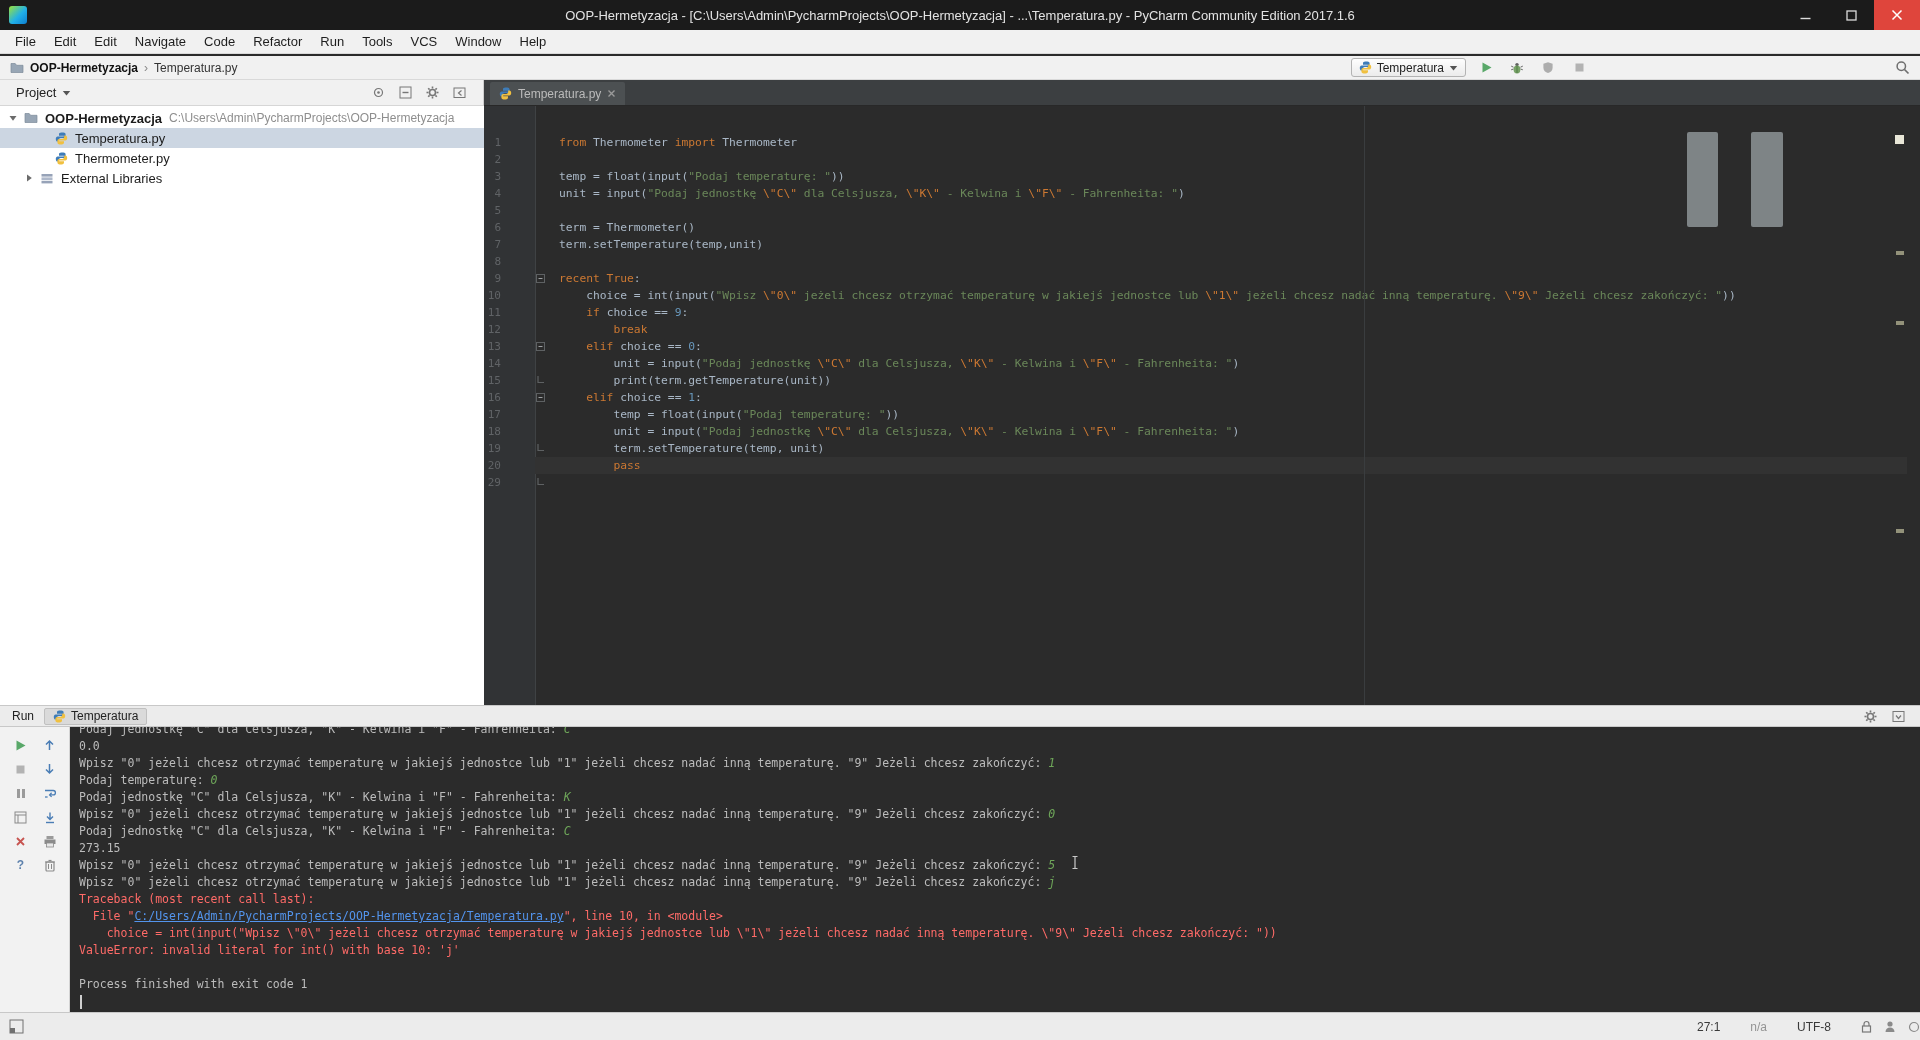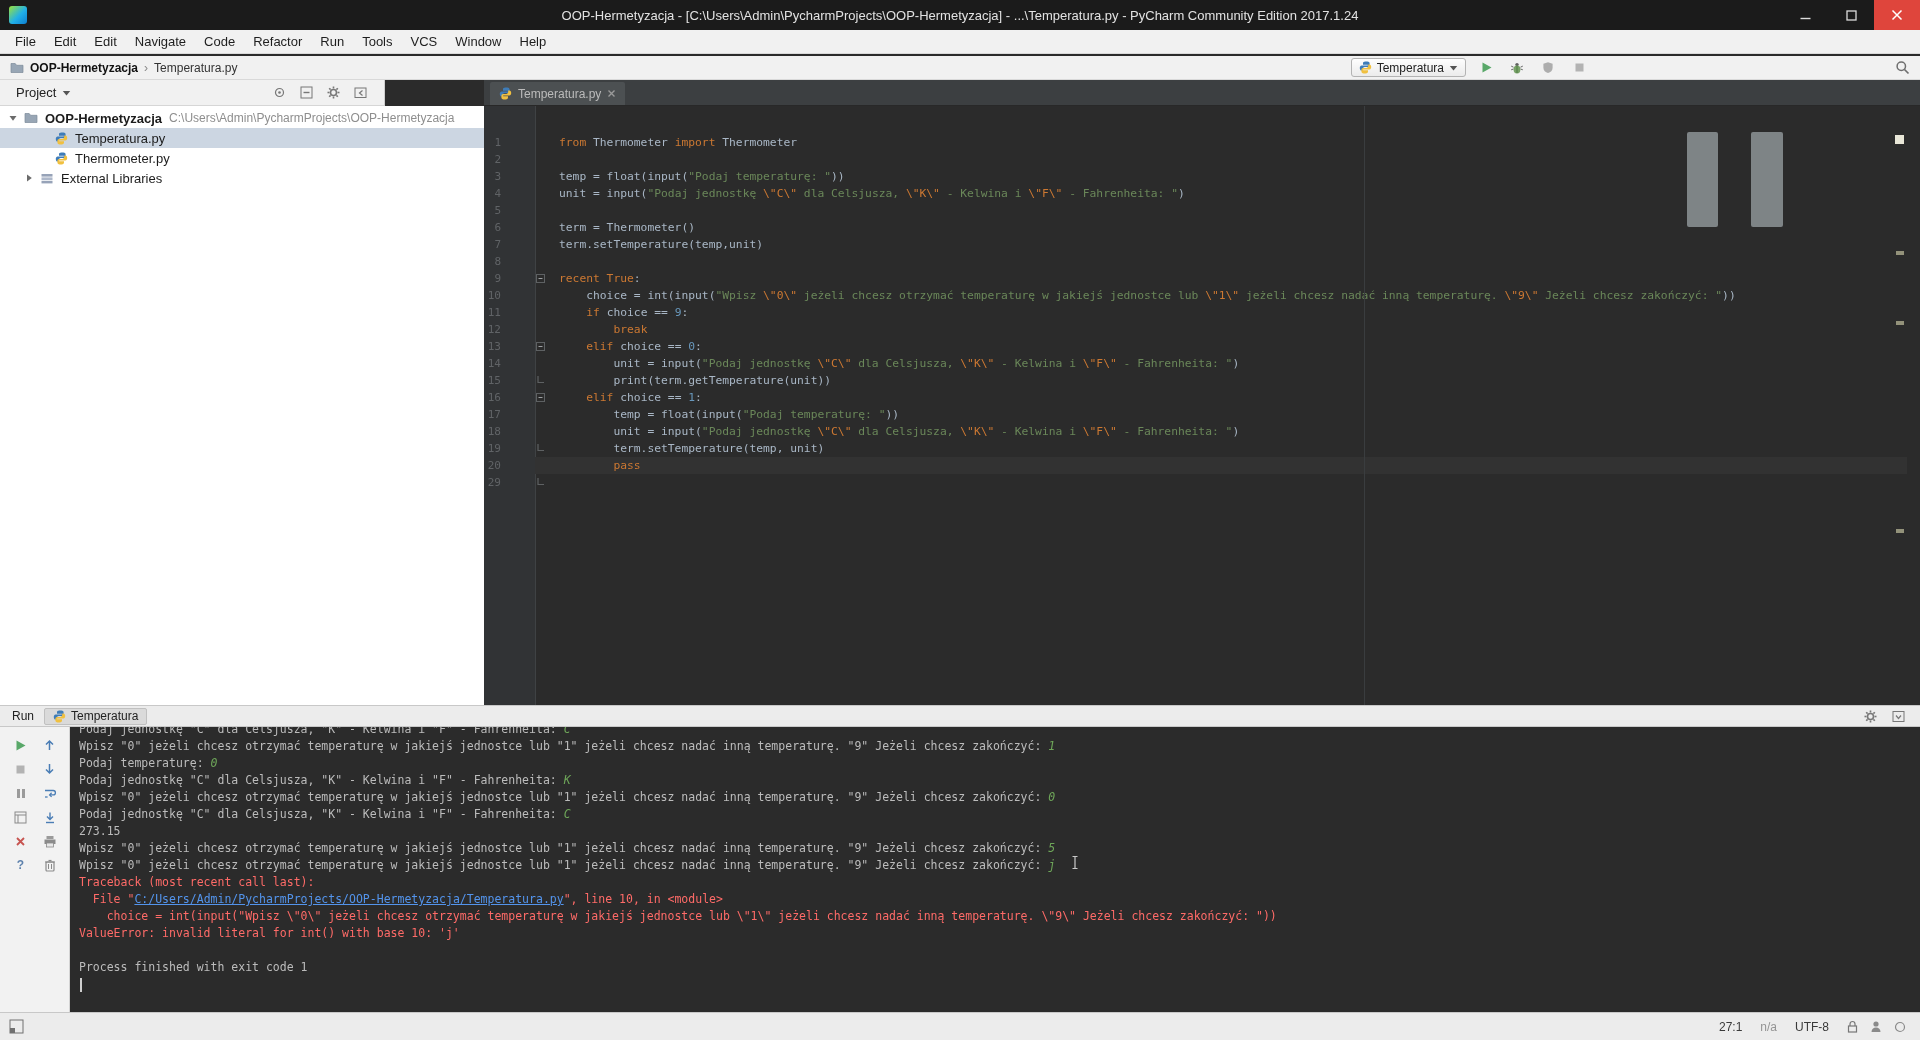--- a/index.html
+++ b/index.html
@@ -24,21 +24,21 @@
   .bc{display:flex;align-items:center;gap:6px;padding-left:10px;height:100%;font-size:12px;color:#333}
   .bc-item.bold{font-weight:bold;color:#111}
   .bc-sep{color:#8a8a8a}
   .bc-icon{display:inline-flex;align-items:center}
   .run-cluster{position:absolute;right:330px;top:0;height:100%;display:flex;align-items:center;gap:9px}
   .combo{display:flex;align-items:center;gap:5px;border:1px solid #b3b3b3;border-radius:3px;background:linear-gradient(#fefefe,#ebebeb);padding:1px 7px;font-size:12px;color:#222;height:19px}
   .nbtn{width:22px;height:20px;display:flex;align-items:center;justify-content:center}
   .search-btn{position:absolute;right:10px;top:0;height:100%;display:flex;align-items:center}
 
   
-  #project-header{position:absolute;left:0;top:80px;width:385px;height:26px;background:#f1f1f1;border-bottom:1px solid #d6d6d6;border-right:1px solid #cfcfcf;display:flex;align-items:center;font-size:13px;color:#222;padding-left:16px}
+  #project-header{position:absolute;left:0;top:80px;width:484px;height:26px;background:#f1f1f1;border-bottom:1px solid #d6d6d6;border-right:1px solid #cfcfcf;display:flex;align-items:center;font-size:13px;color:#222;padding-left:16px}
   .ph-caret{margin-left:6px;display:inline-flex}
   .ph-icons{margin-left:auto;margin-right:16px;display:flex;align-items:center;gap:11px}
   .phi{display:inline-flex;align-items:center;justify-content:center;width:16px;height:16px}
   #tabstrip{position:absolute;left:484px;top:80px;width:1436px;height:26px;background:#3c3f41;border-bottom:1px solid #282828;display:flex;align-items:flex-end}
   .etab{margin:2px 0 0 6px;height:23px;display:flex;align-items:center;gap:6px;padding:0 9px;background:#4c5052;color:#bbbbbb;font-size:12px;border-radius:2px 2px 0 0}
   .eticon,.etclose{display:inline-flex;align-items:center}
 
   
   #project-panel{position:absolute;left:0;top:106px;width:484px;height:599px;background:#ffffff;overflow:hidden}
   #ptree{padding-top:2px}
@@ -85,33 +85,33 @@
   .seg-in{color:#6ea659;font-style:italic}
   .seg-err{color:#ff6b68}
   .seg-link{color:#5394ec;text-decoration:underline}
   .con-caret{width:2px;height:14px;background:#cfcfcf;margin-top:2px;margin-left:1px}
   .ibeam{position:absolute;left:1071px;top:128px;width:8px;height:15px}
   .help-q{color:#5e82ad;font-weight:bold;font-size:12px;font-family:"Liberation Sans",sans-serif}
 
   
   #statusbar{position:absolute;left:0;top:1012px;width:1920px;height:28px;background:#ececec;border-top:1px solid #c8c8c8;display:flex;align-items:center;font-size:12px;color:#3a3a3a}
   .sb-toolwin{margin-left:9px;display:inline-flex}
-  .sb-right{margin-left:auto;display:flex;align-items:center;gap:18px;padding-right:14px}
+  .sb-right{margin-left:auto;display:flex;align-items:center;gap:30px;}
   .sb-item.dim{color:#949494}
   #status-icons{display:flex;align-items:center;gap:12px}
   .st-ic{display:inline-flex;align-items:center}
 </style>
 </head>
 <body>
 
 <div class="window">
 
   <div id="titlebar">
     <div class="tb-logo"></div>
-    <div class="tb-title">OOP-Hermetyzacja - [C:\Users\Admin\PycharmProjects\OOP-Hermetyzacja] - ...\Temperatura.py - PyCharm Community Edition 2017.1.24</div>
+    <div class="tb-title">OOP-Hermetyzacja - [C:\Users\Admin\PycharmProjects\OOP-Hermetyzacja] - ...\Temperatura.py - PyCharm Community Edition 2017.1.6</div>
     <div class="tb-btns">
       <div class="tb-btn">
           <svg width="11" height="11">
             <line x1="0.5" y1="8.5" x2="10.5" y2="8.5" stroke="#dcdcdc" stroke-width="1.4"></line>
           </svg>
         </div>
       <div class="tb-btn">
           <svg width="11" height="11">
             <rect x="1" y="1" width="9" height="9" fill="none" stroke="#dcdcdc" stroke-width="1.3"></rect>
           </svg>
@@ -545,20 +545,21 @@
             <rect x="2" y="3" width="8" height="9" rx="1" fill="none" stroke="#8b8b8b" stroke-width="1.2"></rect>
             <line x1="1" y1="3" x2="11" y2="3" stroke="#8b8b8b" stroke-width="1.2"></line>
             <line x1="4.5" y1="1.5" x2="7.5" y2="1.5" stroke="#8b8b8b" stroke-width="1.2"></line>
             <line x1="4.5" y1="5" x2="4.5" y2="10" stroke="#8b8b8b"></line>
             <line x1="7.5" y1="5" x2="7.5" y2="10" stroke="#8b8b8b"></line>
           </svg>
         </div>
       </div>
     <div id="console">
         <div class="con-line"><span class="seg-out">Podaj jednostkę "C" dla Celsjusza, "K" - Kelwina i "F" - Fahrenheita: </span><span class="seg-in">C</span></div>
+        <div class="con-line"><span class="seg-out">0.0</span></div>
         <div class="con-line"><span class="seg-out">Wpisz "0" jeżeli chcesz otrzymać temperaturę w jakiejś jednostce lub "1" jeżeli chcesz nadać inną temperaturę. "9" Jeżeli chcesz zakończyć: </span><span class="seg-in">1</span></div>
         <div class="con-line"><span class="seg-out">Podaj temperaturę: </span><span class="seg-in">0</span></div>
         <div class="con-line"><span class="seg-out">Podaj jednostkę "C" dla Celsjusza, "K" - Kelwina i "F" - Fahrenheita: </span><span class="seg-in">K</span></div>
         <div class="con-line"><span class="seg-out">Wpisz "0" jeżeli chcesz otrzymać temperaturę w jakiejś jednostce lub "1" jeżeli chcesz nadać inną temperaturę. "9" Jeżeli chcesz zakończyć: </span><span class="seg-in">0</span></div>
         <div class="con-line"><span class="seg-out">Podaj jednostkę "C" dla Celsjusza, "K" - Kelwina i "F" - Fahrenheita: </span><span class="seg-in">C</span></div>
         <div class="con-line"><span class="seg-out">273.15</span></div>
         <div class="con-line"><span class="seg-out">Wpisz "0" jeżeli chcesz otrzymać temperaturę w jakiejś jednostce lub "1" jeżeli chcesz nadać inną temperaturę. "9" Jeżeli chcesz zakończyć: </span><span class="seg-in">5</span></div>
         <div class="con-line"><span class="seg-out">Wpisz "0" jeżeli chcesz otrzymać temperaturę w jakiejś jednostce lub "1" jeżeli chcesz nadać inną temperaturę. "9" Jeżeli chcesz zakończyć: </span><span class="seg-in">j</span></div>
         <div class="con-line"><span class="seg-err">Traceback (most recent call last):</span></div>
         <div class="con-line"><span class="seg-err">  File "</span><span class="seg-link">C:/Users/Admin/PycharmProjects/OOP-Hermetyzacja/Temperatura.py</span><span class="seg-err">", line 10, in &lt;module&gt;</span></div>

